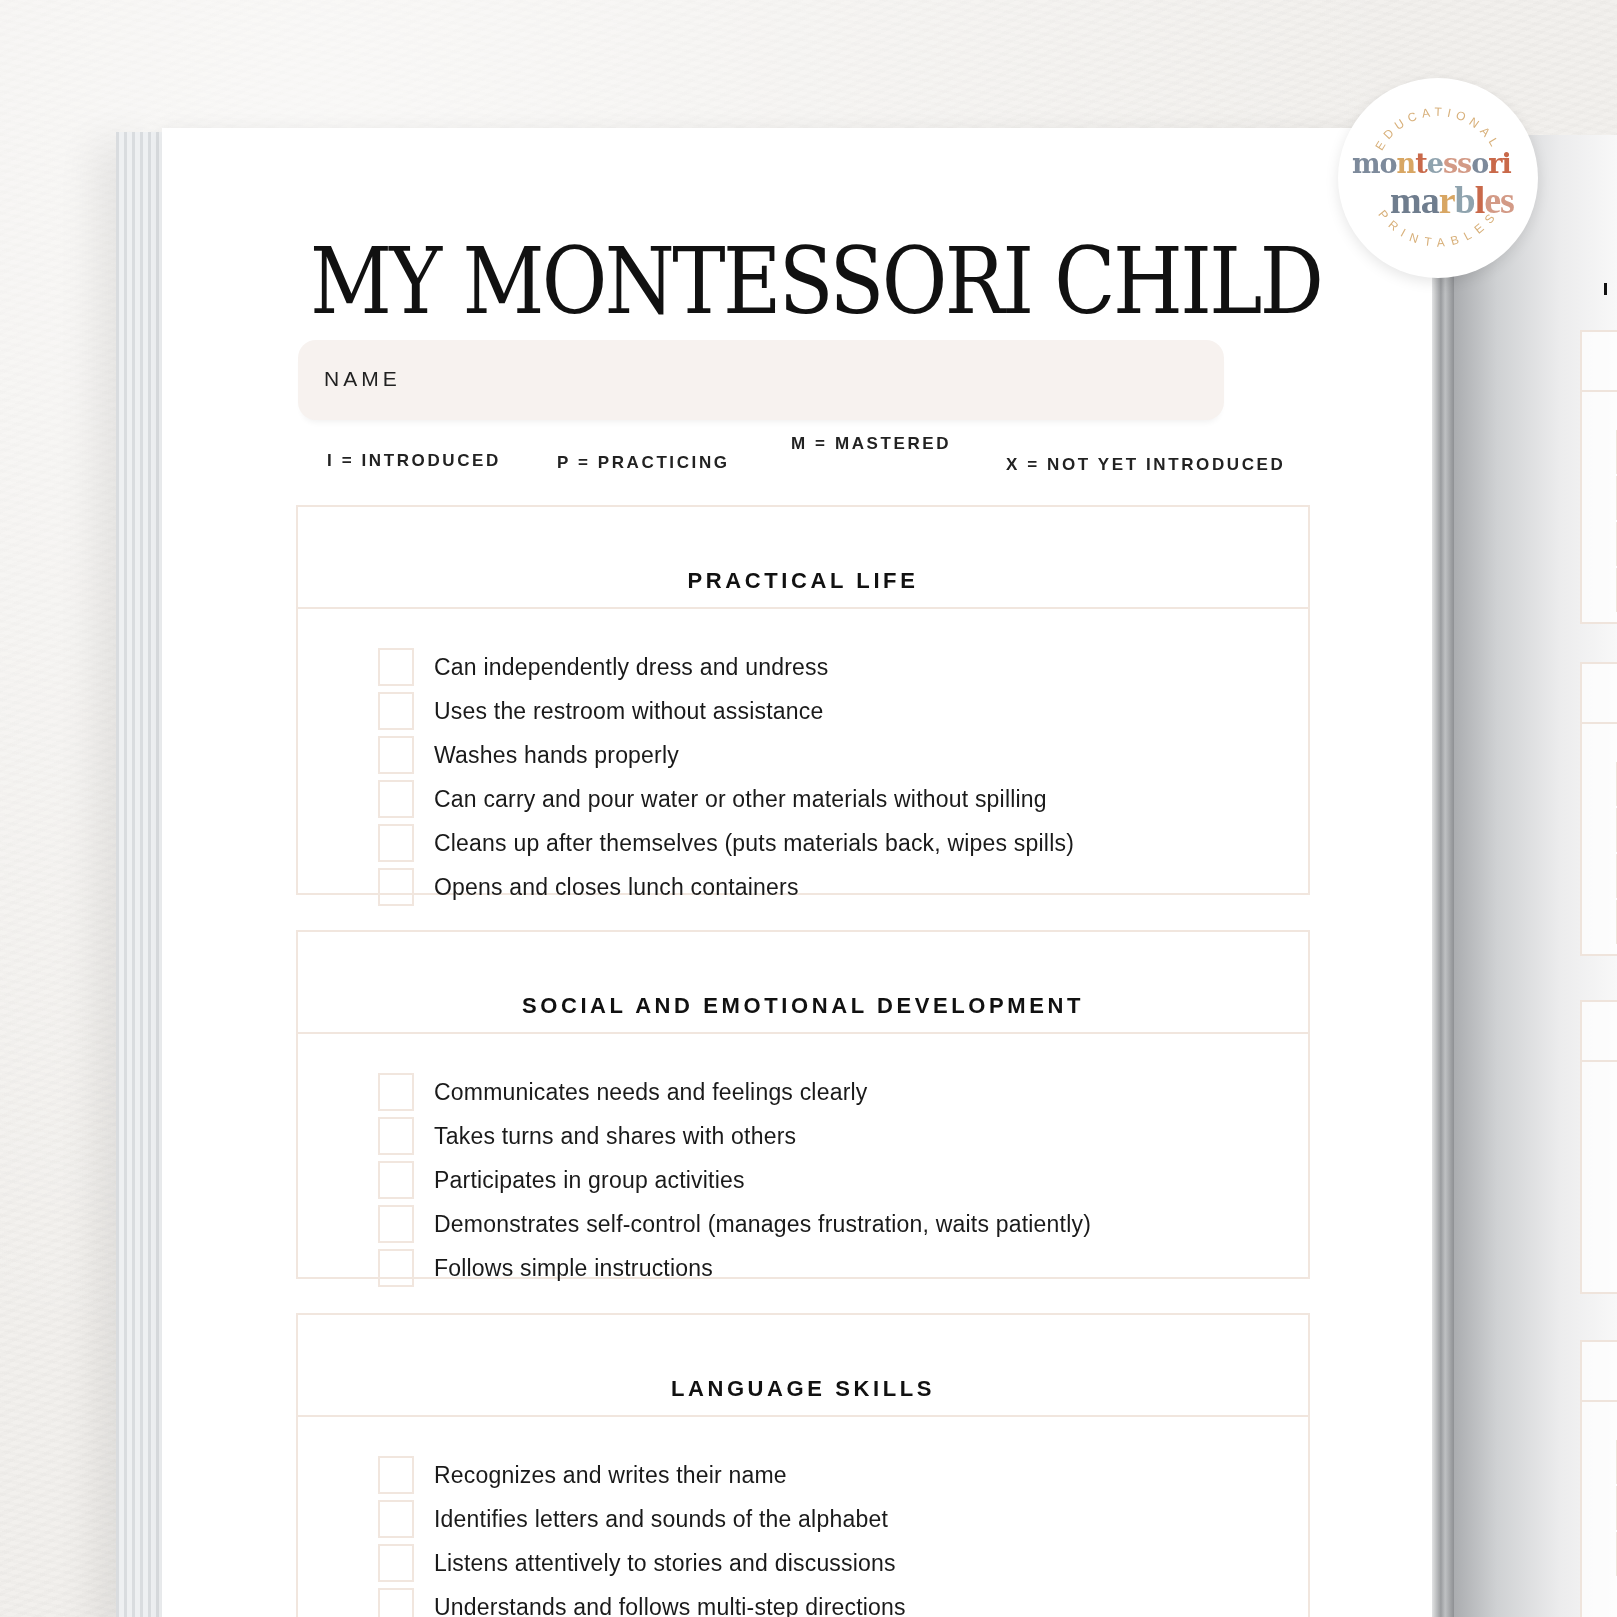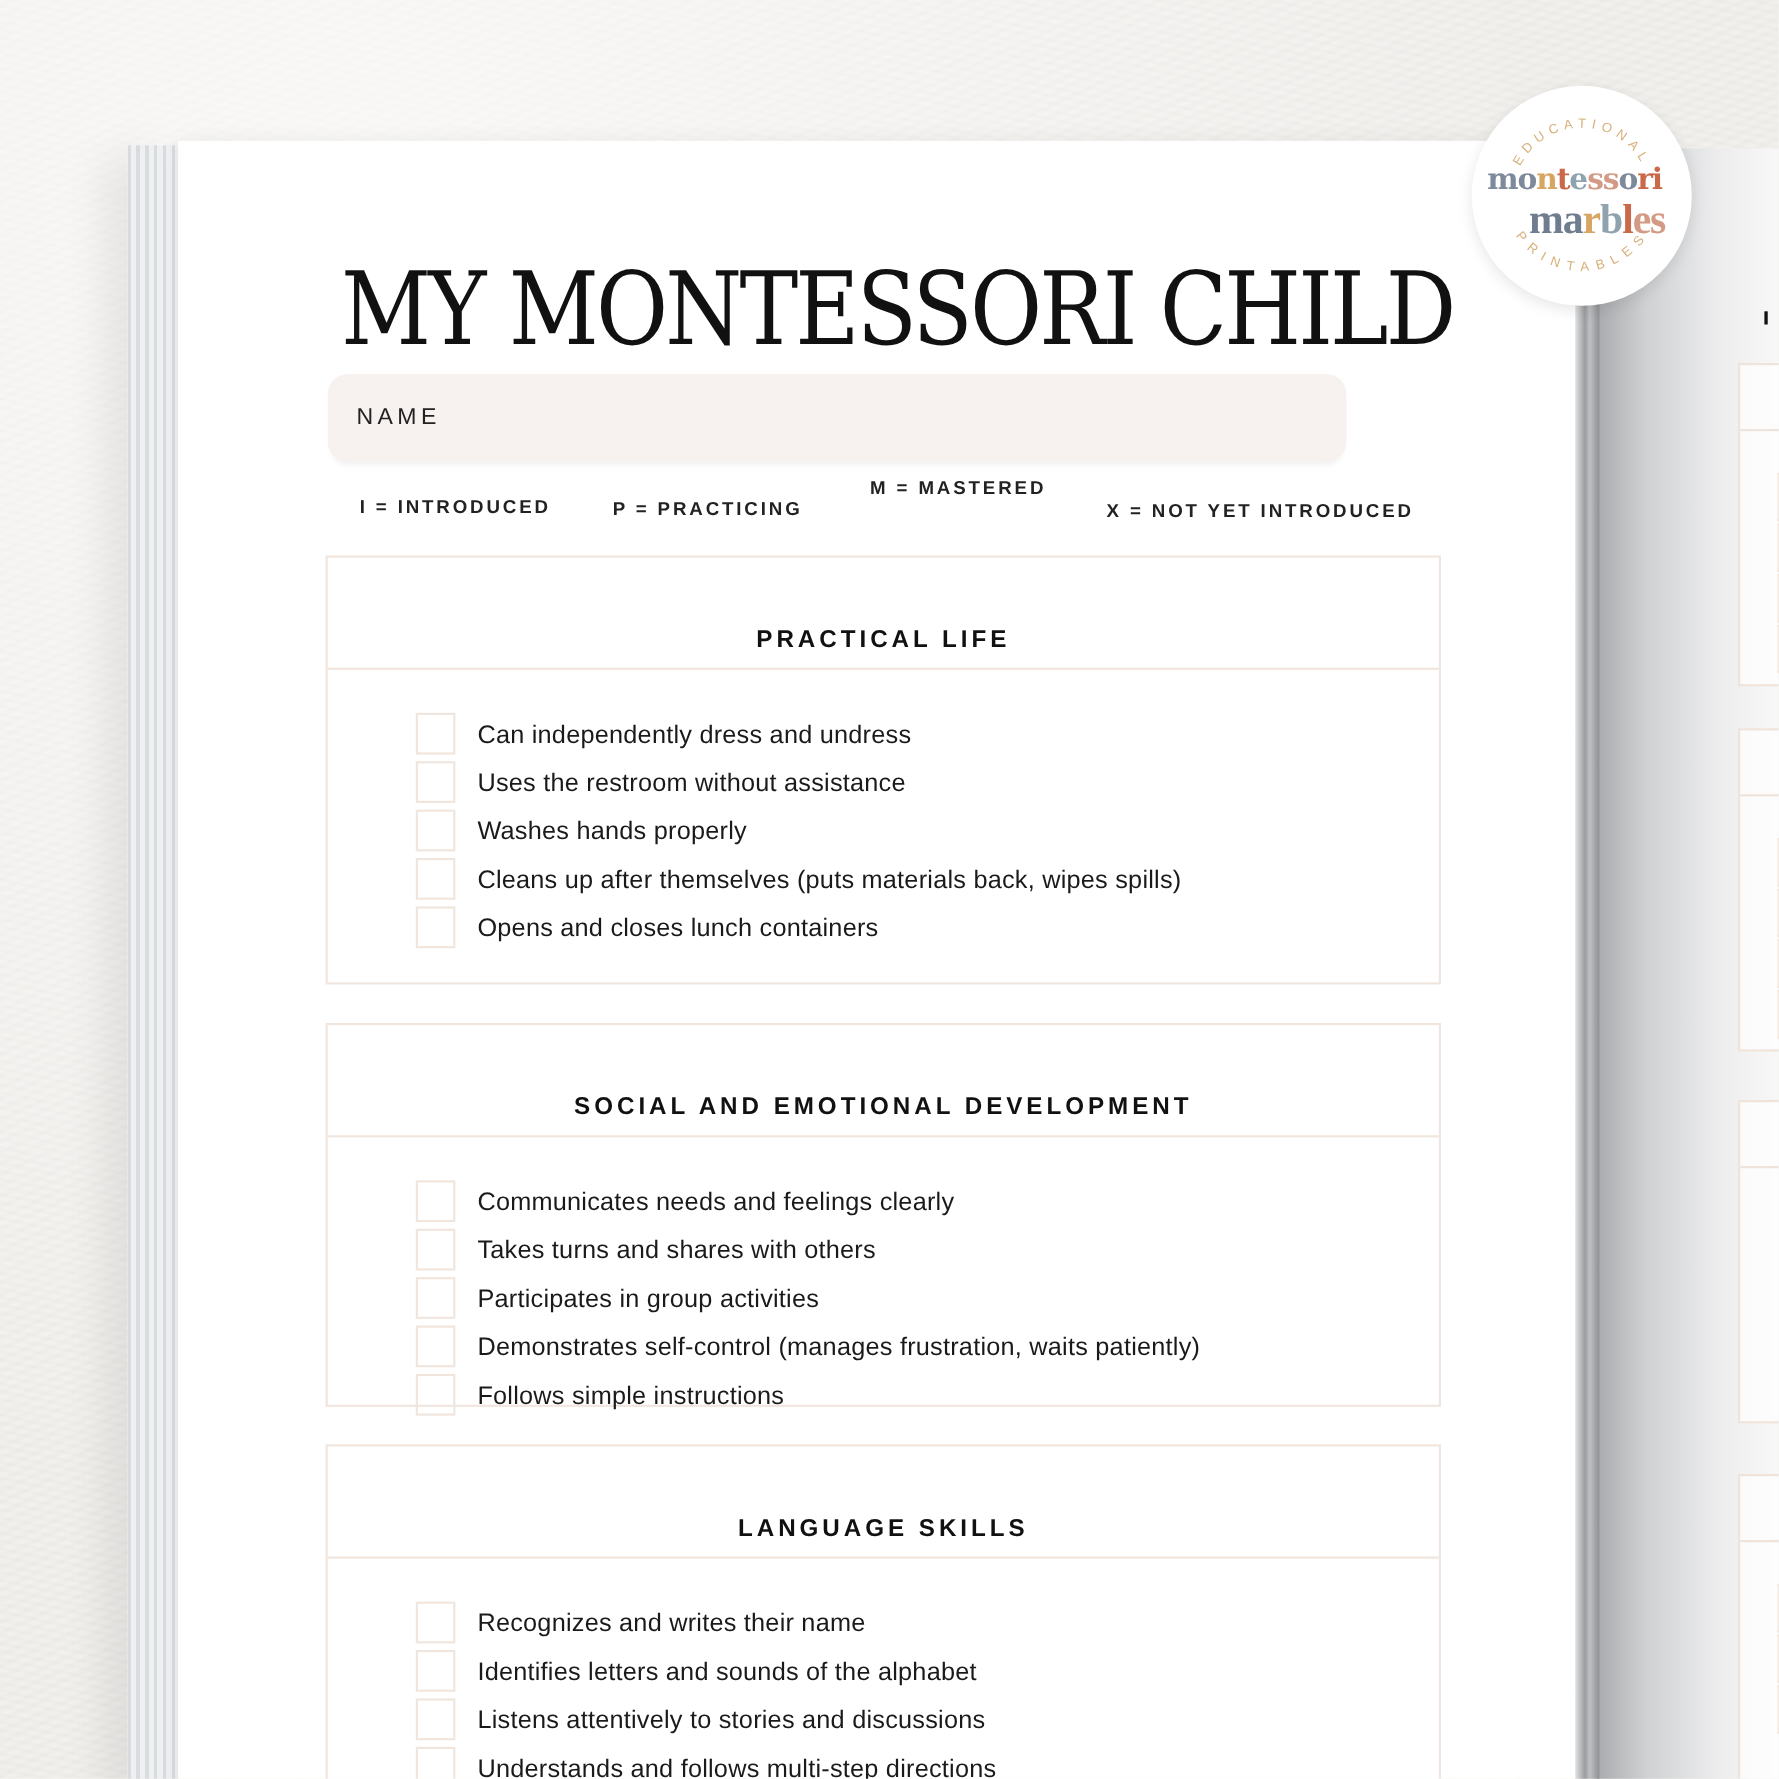--- a/index.html
+++ b/index.html
@@ -155,20 +155,24 @@
         <div class="chk"></div>
         <span class="item-text">Can independently dress and undress</span>
       </div>
     <div class="item">
         <div class="chk"></div>
         <span class="item-text">Uses the restroom without assistance</span>
       </div>
     <div class="item">
         <div class="chk"></div>
         <span class="item-text">Washes hands properly</span>
+      </div>
+    <div class="item">
+        <div class="chk"></div>
+        <span class="item-text">Can carry and pour water or other materials without spilling</span>
       </div>
     <div class="item">
         <div class="chk"></div>
         <span class="item-text">Cleans up after themselves (puts materials back, wipes spills)</span>
       </div>
     <div class="item">
         <div class="chk"></div>
         <span class="item-text">Opens and closes lunch containers</span>
       </div>
   </div>

